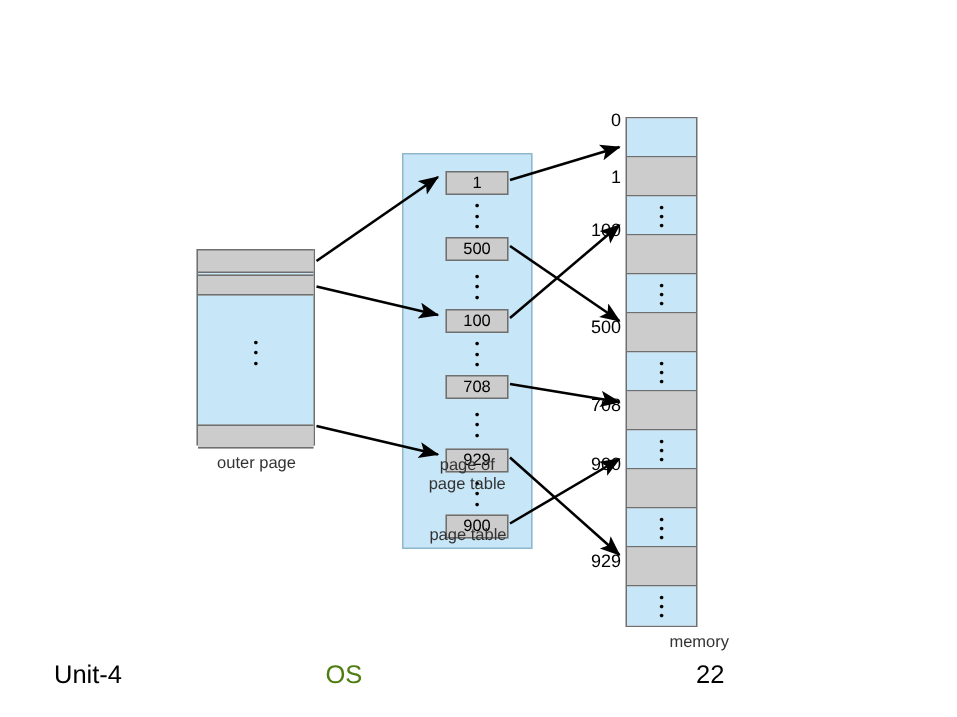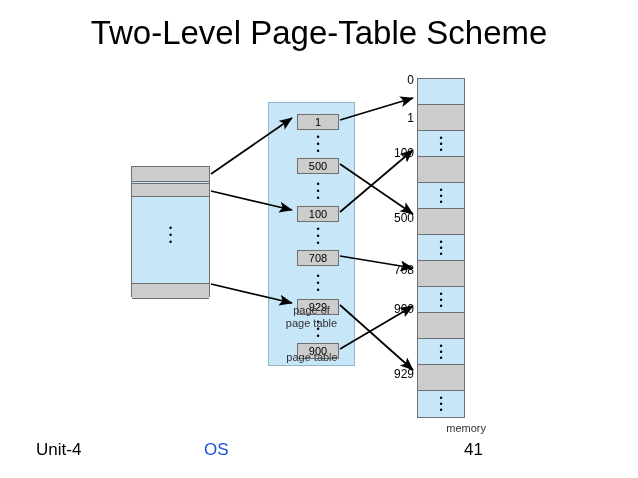--- a/index.html
+++ b/index.html
@@ -67,43 +67,43 @@
   
   .mlabel{position:absolute;text-align:right;font-size:12px;color:#000;
     white-space:nowrap;}
 
   
   .arrows{position:absolute;left:0;top:0;width:638px;height:380px;overflow:visible;}
 
   
   .footer{position:absolute;left:0;top:440px;width:588px;height:38px;}
   .f-left{position:absolute;left:36px;top:0;font-size:17px;color:#000;}
-  .f-mid{position:absolute;left:204px;top:0;font-size:17px;color:#1d4ed8;}
+  .f-mid{position:absolute;left:217px;top:0;font-size:17px;color:#4d7c0f;}
   .f-right{position:absolute;left:464px;top:0;font-size:17px;color:#000;}
 </style>
 </head>
 <body>
 
 <div class="slide">
 
-  <div class="title">Two-Level Page-Table Scheme</div>
 
   <div class="figure">
 
     <div class="outer-table">
       <div class="outer-row outer-r1"></div>
       <div class="outer-row outer-r2"></div>
       <div class="outer-dots">
         <span>•</span>
           <span>•</span>
           <span>•</span>
       </div>
       <div class="outer-row outer-r3"></div>
     </div>
     <div class="cap-outer">
+      <div>outer page</div>
     </div>
 
     <div class="pt-panel"></div>
 
     <div class="pte" style="top:58px">1</div>
     <div class="ptdots" style="top:78px">
       <span>•</span>
         <span>•</span>
         <span>•</span>
     </div>
@@ -224,16 +224,16 @@
         <line x1="340" y1="249" x2="413" y2="314"></line>
         <line x1="340" y1="293" x2="413" y2="250"></line>
       </g>
     </svg>
 
   </div>
 
   <div class="footer">
     <div class="f-left">Unit-4</div>
     <div class="f-mid">OS</div>
-    <div class="f-right">41</div>
+    <div class="f-right">22</div>
   </div>
 
 </div>
 
 </body></html>

